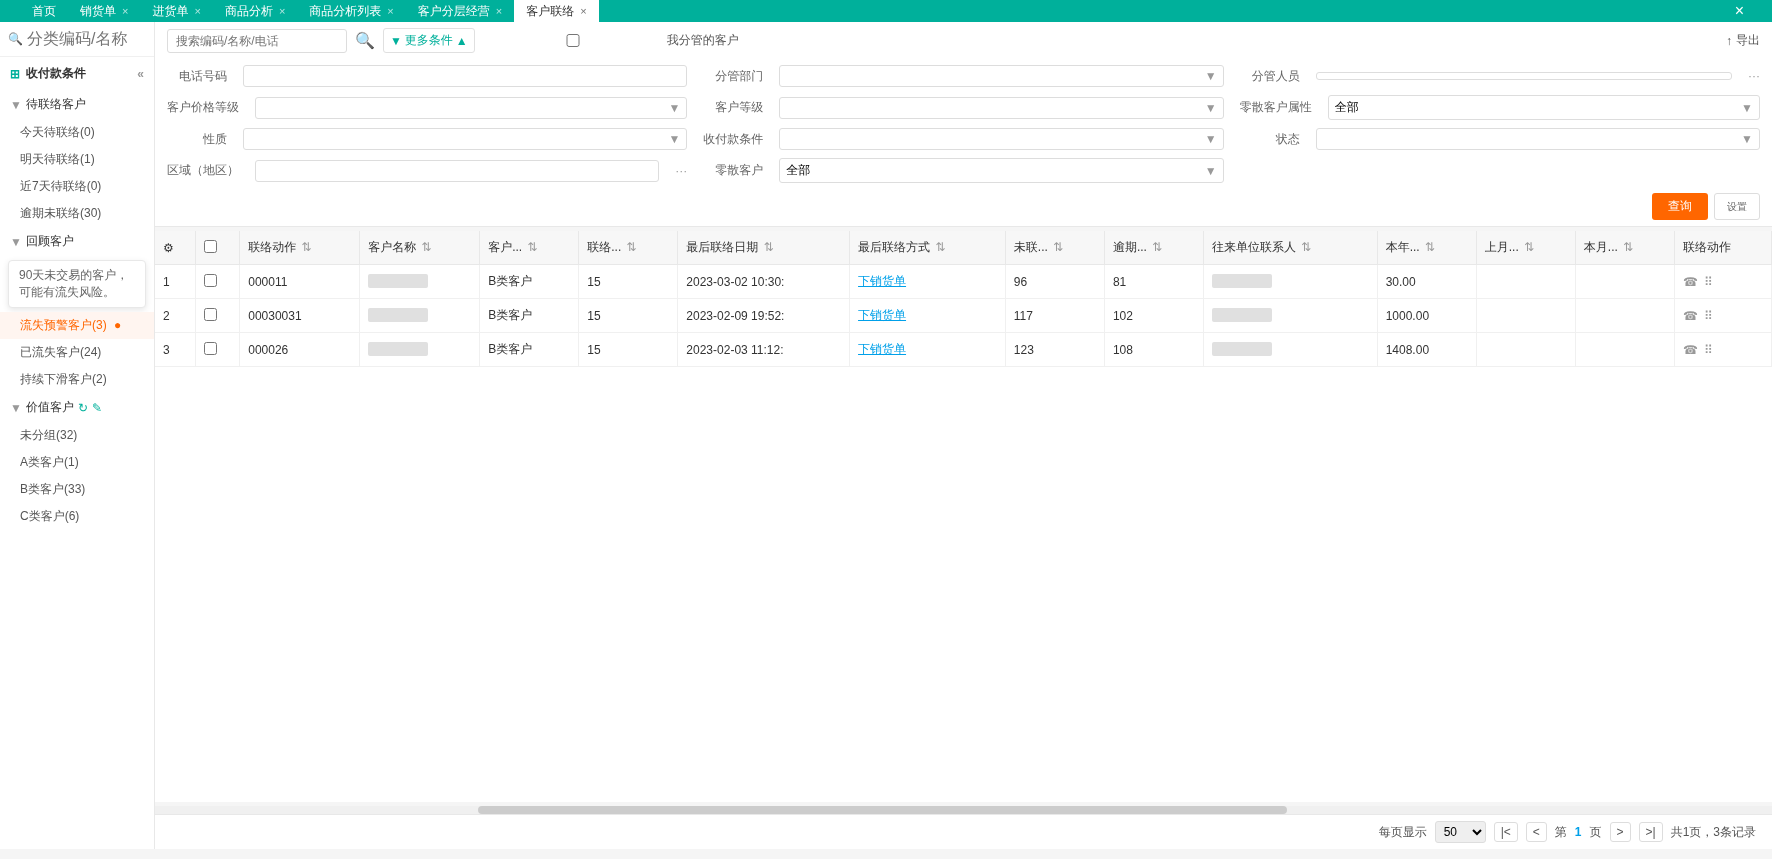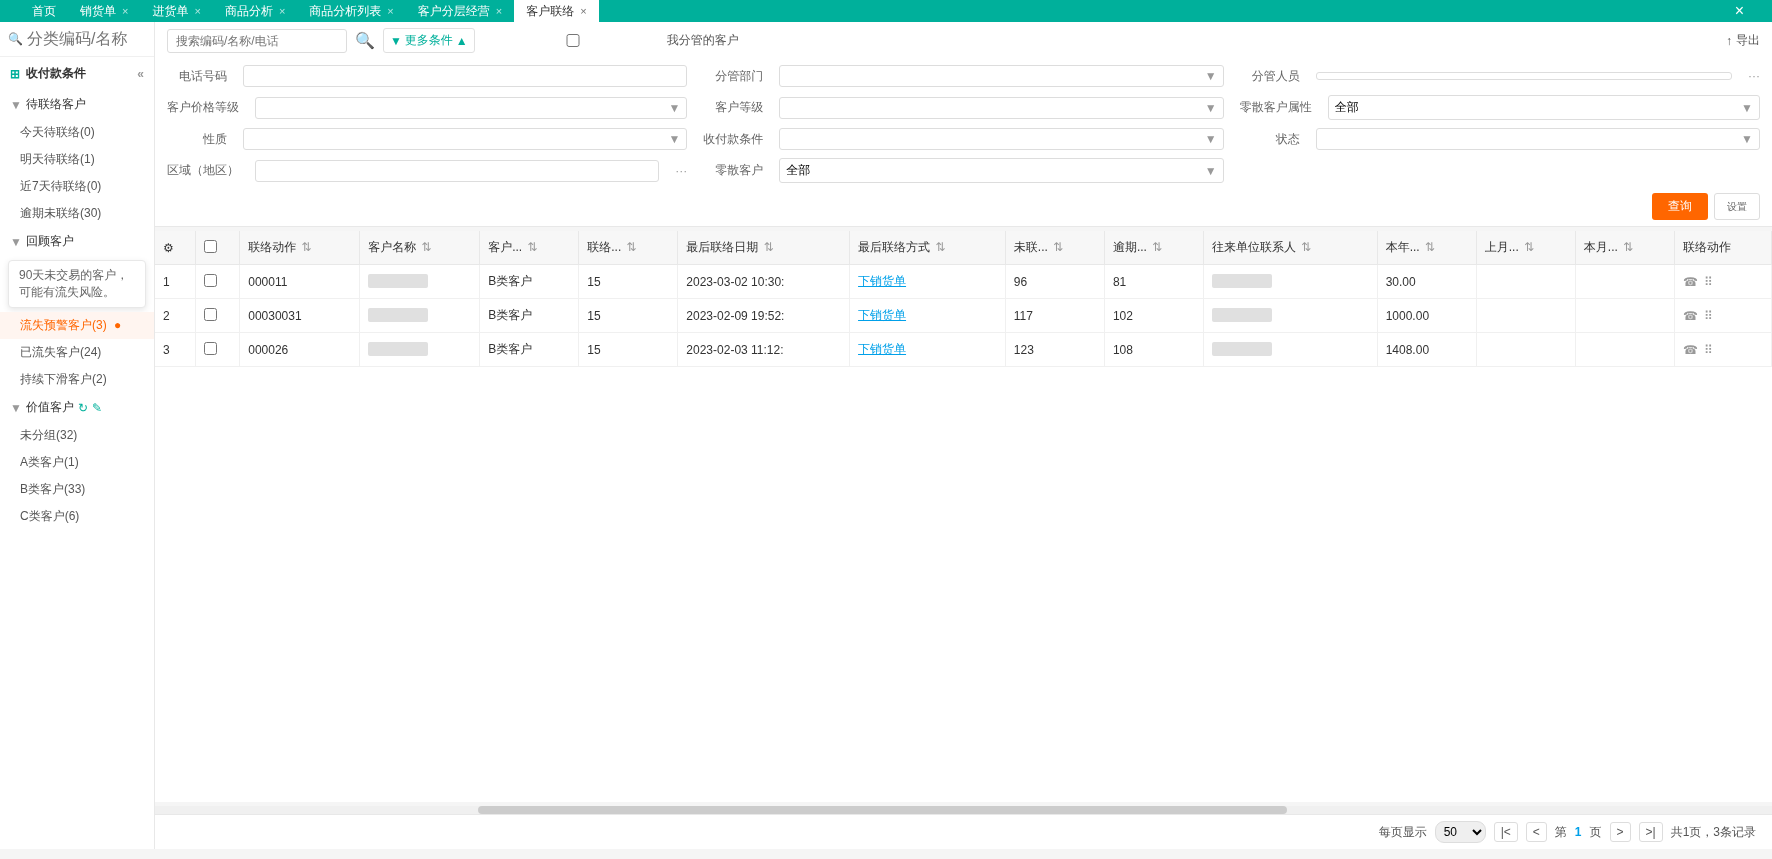--- a/index.html
+++ b/index.html
@@ -291,21 +291,21 @@
       justify-content: flex-end;
       padding: 6px 16px;
       background: #fff;
       border-top: 1px solid #e8e8e8;
       gap: 8px;
       color: #555;
     }
     .page-size-select {
       border: 1px solid #ddd;
       padding: 2px 4px;
-      border-radius: 9px;
+      border-radius: 3px;
     }
     .page-nav-btn {
       border: 1px solid #ddd;
       background: #fff;
       padding: 2px 6px;
       border-radius: 3px;
       cursor: pointer;
       color: #555;
     }
     .page-nav-btn:disabled { color: #ccc; cursor: default; }

